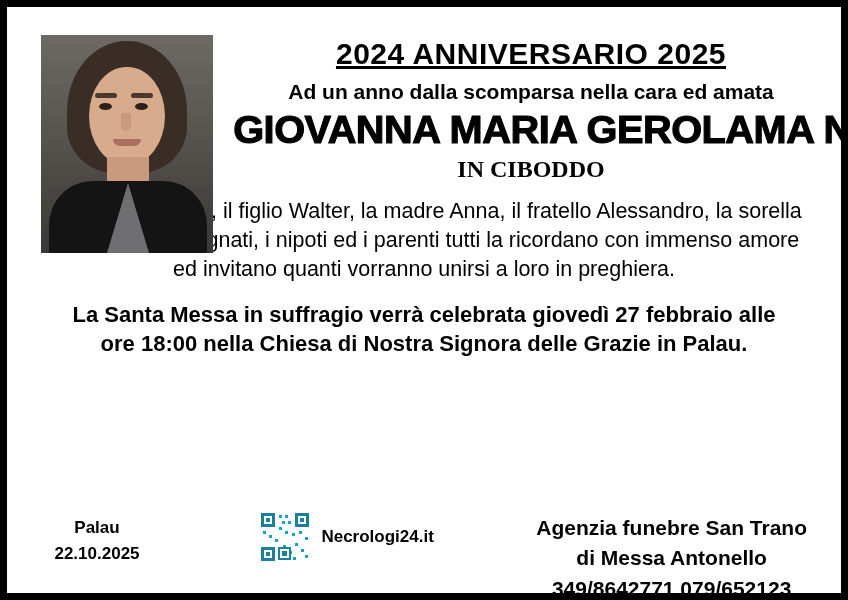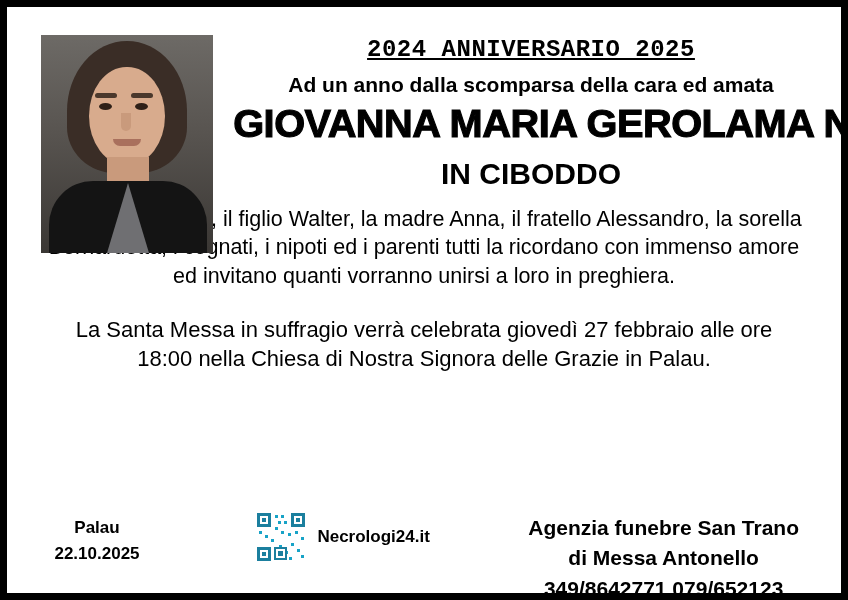--- a/index.html
+++ b/index.html
@@ -128,71 +128,71 @@
     clip-path: polygon(50% 0, 100% 100%, 0 100%);
   }
 
   
   .header-block {
     margin-left: 214px;
     text-align: center;
     padding-top: 20px;
   }
   .anniv {
-    font-size: 24px;
+    font-size: 30px;
     font-weight: bold;
     letter-spacing: .5px;
     text-decoration: underline;
     line-height: 1.1;
-    font-family: Liberation Mono, monospace;
   }
   .subline {
     font-size: 21px;
     font-weight: bold;
     margin-top: 10px;
     line-height: 1.15;
   }
   .name {
     margin-top: 6px;
     font-size: 39px;
     font-weight: bold;
     letter-spacing: -0.5px;
     line-height: 1;
     transform: scaleX(1.02);
     white-space: nowrap;
     -webkit-text-stroke: 1.1px #000;
   }
   .name-sub {
-    margin-top: 16px;
-    font-size: 30px;
+    margin-top: 8px;
+    font-size: 24px;
     font-weight: bold;
     line-height: 1;
+    font-family: Liberation Serif, serif;
   }
 
   .body-text {
     margin-top: 16px;
     text-align: center;
     font-size: 21.5px;
     line-height: 1.34;
     padding: 0 18px;
   }
   .mass-text {
-    margin-top: 24px;
+    margin-top: 16px;
     text-align: center;
     font-size: 22px;
-    font-weight: normal;
+    font-weight: bold;
     line-height: 1.34;
     padding: 0 46px;
   }
 
   
   .footer {
     position: absolute;
     left: 0;
-    right: 12px;
+    right: 4px;
     bottom: 14px;
     height: 72px;
     padding: 0 30px;
     box-sizing: border-box;
     display: flex;
     align-items: flex-start;
     justify-content: space-between;
   }
   .footer-left {
     font-size: 17px;
@@ -245,21 +245,21 @@
       <div class="eye-r"></div>
       <div class="nose"></div>
       <div class="mouth"></div>
       <div class="neck"></div>
       <div class="body"></div>
       <div class="shirt"></div>
     </div>
 
     <div class="header-block">
       <div class="anniv">2024 ANNIVERSARIO 2025</div>
-      <div class="subline">Ad un anno dalla scomparsa della cara ed amata</div>
+      <div class="subline">Ad un anno dalla scomparsa nella cara ed amata</div>
       <div class="name">GIOVANNA MARIA GEROLAMA NIEDDU</div>
       <div class="name-sub">IN CIBODDO</div>
     </div>
 
     <div class="body-text">Il marito Agostino, il figlio Walter, la madre Anna, il fratello Alessandro, la sorella Bernardetta, i cognati, i nipoti ed i parenti tutti la ricordano con immenso amore ed invitano quanti vorranno unirsi a loro in preghiera.</div>
 
     <div class="mass-text">La Santa Messa in suffragio verrà celebrata giovedì 27 febbraio alle ore 18:00 nella Chiesa di Nostra Signora delle Grazie in Palau.</div>
 
     <div class="footer">
       <div class="footer-left">

